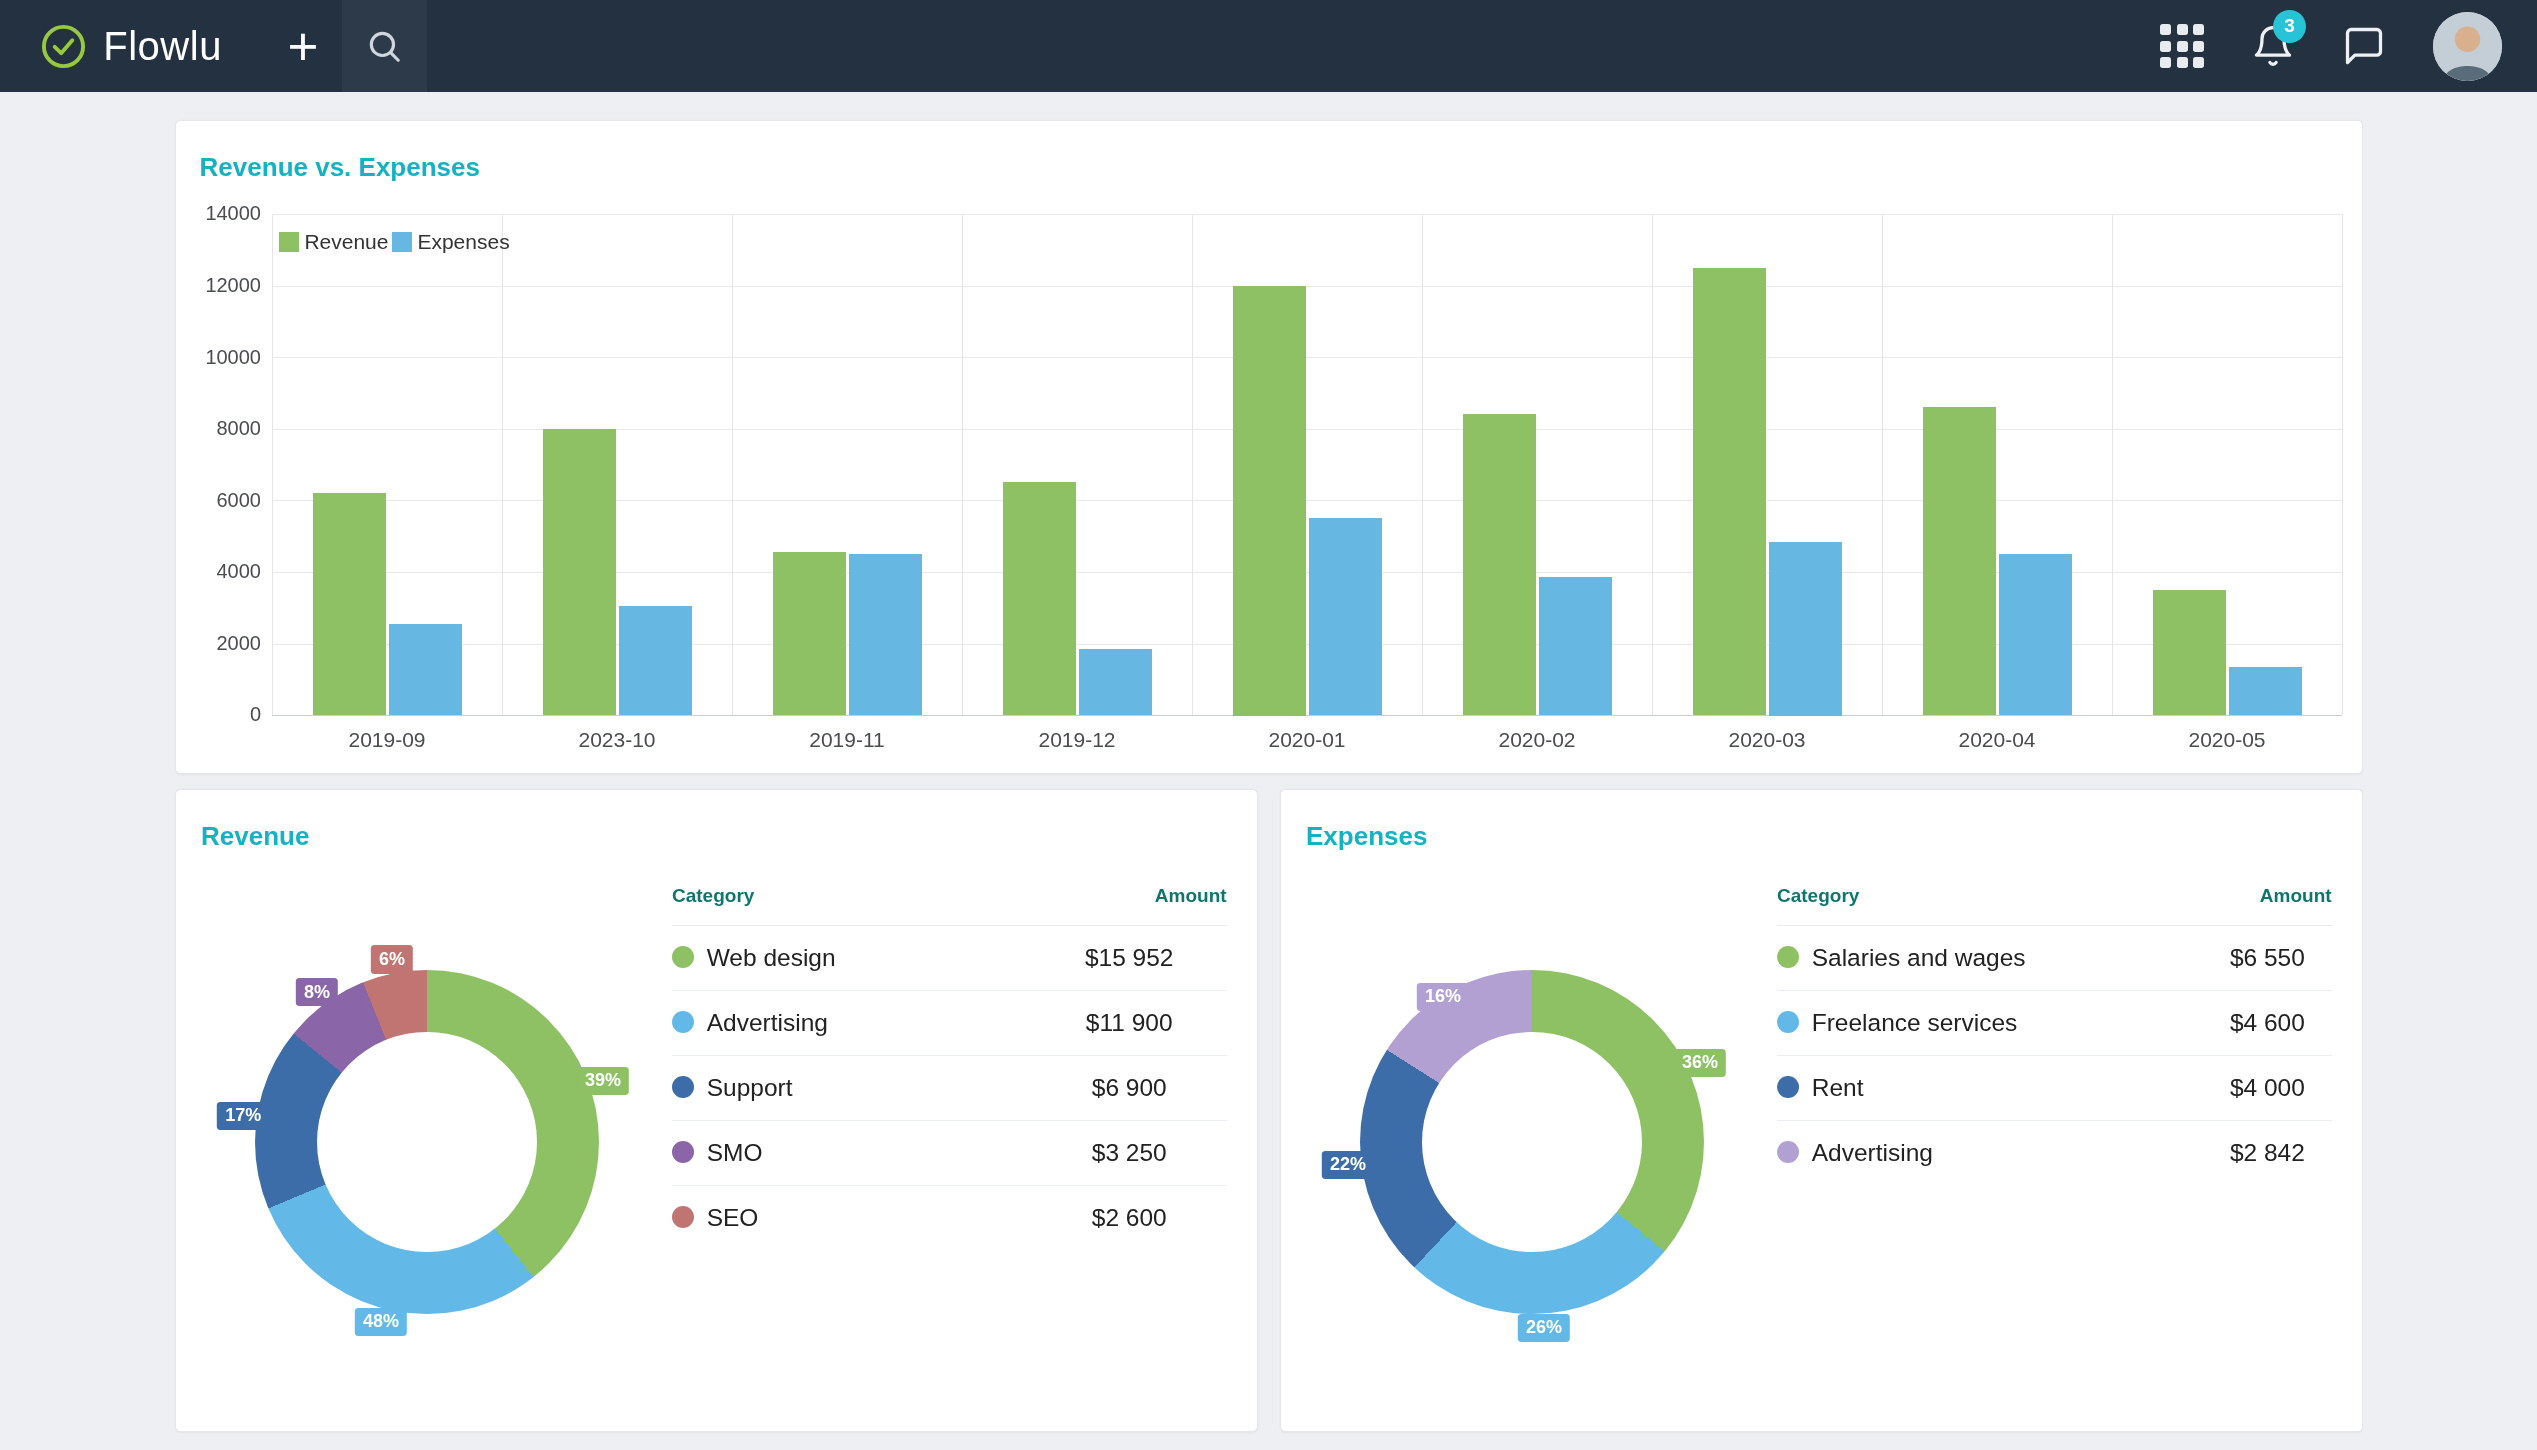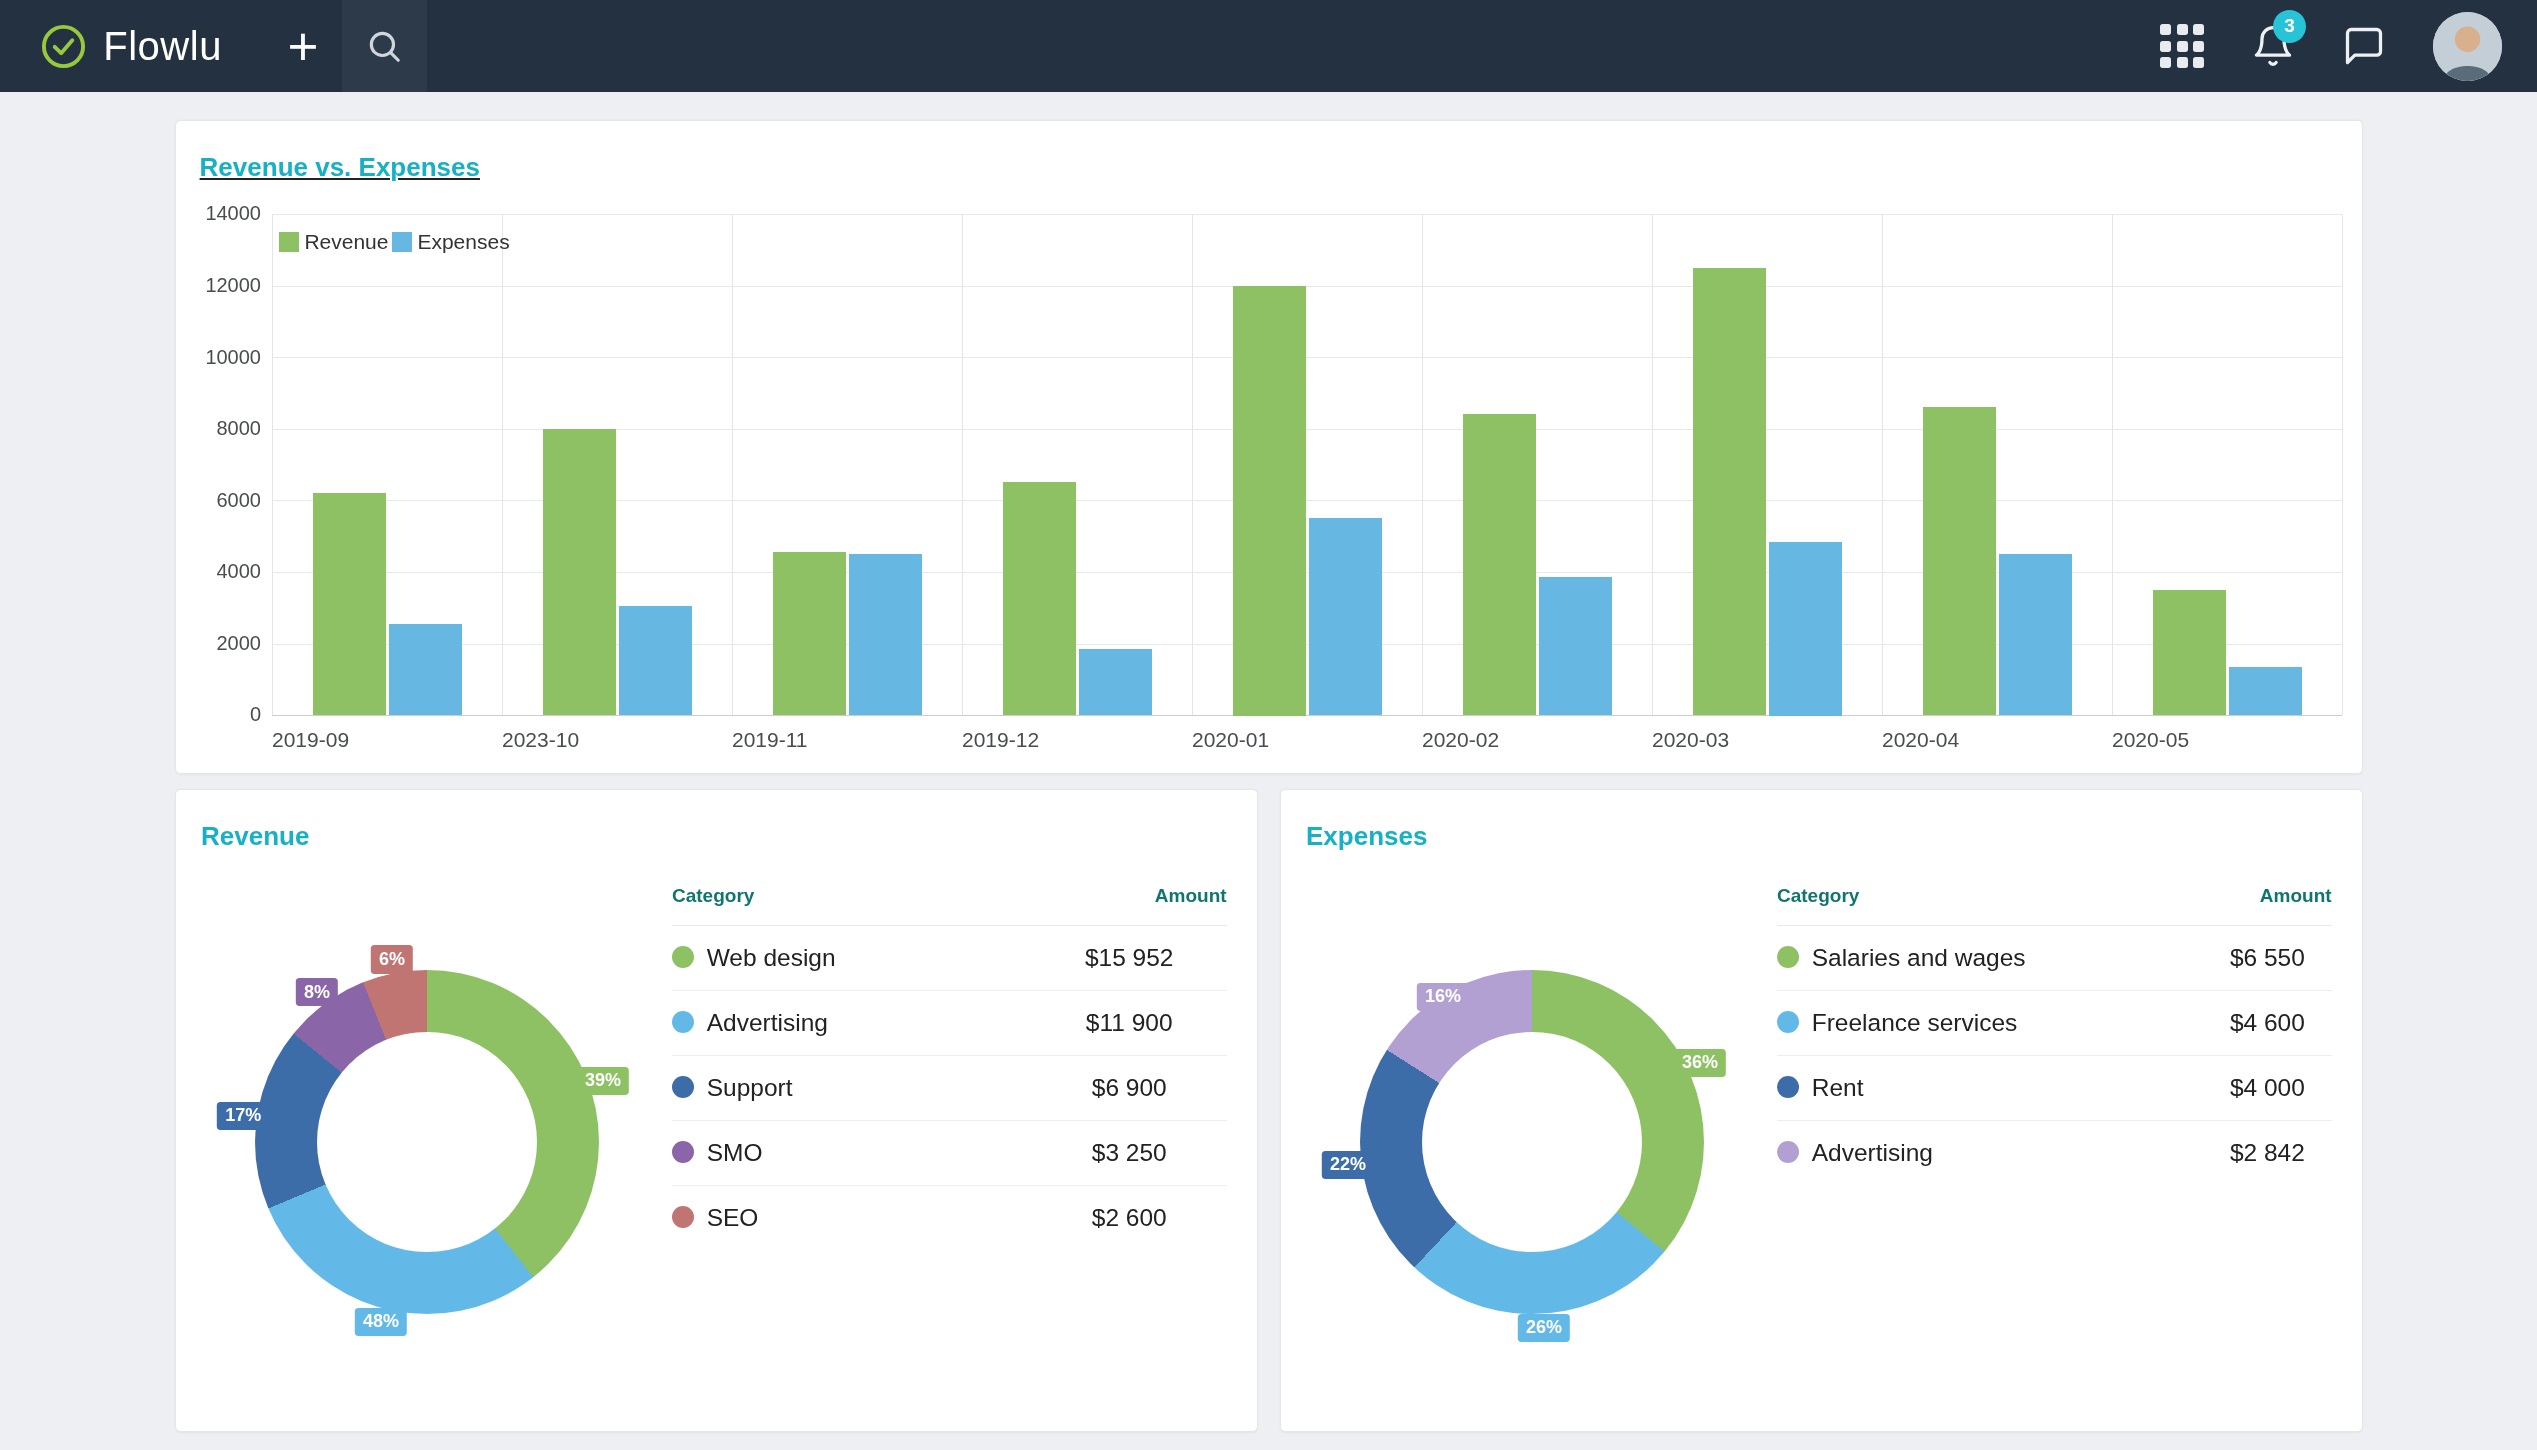--- a/index.html
+++ b/index.html
@@ -49,36 +49,36 @@
   .avatar svg { position:absolute; inset:0; }
 
   
   .main { padding:28px 175px 0 175px; }
   .card {
     background:#ffffff; border-radius:5.4px;
     border:0.9px solid #e4e6e9;
     box-shadow:0 0.9px 1.8px rgba(30,40,50,0.05);
   }
   .card h2 { color:#17b1c6; font-size:26px; font-weight:700; line-height:32px; }
-  .card-wide { height:654px; padding:30px 20px 20px 20px; margin-bottom:14.5px;text-decoration:underline; }
+  .card-wide { height:654px; padding:30px 20px 20px 20px; margin-bottom:14.5px; }
   .card-wide h2 { padding-left:3.6px; }
   .cards-row { display:flex; gap:22px; }
   .card-half { flex:1; height:643px; padding:30px 25px 25px 25px; }
 
   
   .barchart { position:relative; height:544px; margin-top:31px; }
   .gridline-h { position:absolute; height:0.9px; background:#e8e9ea; }
   .gridline-h.base { background:#c9ced4; }
   .gridline-v { position:absolute; width:0.9px; background:#e4e5e6; }
   .ytick {
     position:absolute; left:0; text-align:right; font-size:20px; color:#4a4d50;
     line-height:25px;
   }
   .xtick {
-    position:absolute; font-size:21px; color:#4a4d50;
+    position:absolute; text-align:center; font-size:21px; color:#4a4d50;
   }
   .bar { position:absolute; }
   .chart-legend {
     position:absolute; display:flex; align-items:center; font-size:21px; color:#333;
     z-index:3;
   }
   .chart-legend .swatch { width:20px; height:20px; display:inline-block; margin-right:5.4px; }
   .chart-legend .leg-item { display:flex; align-items:center; margin-right:3.6px; }
 
   

